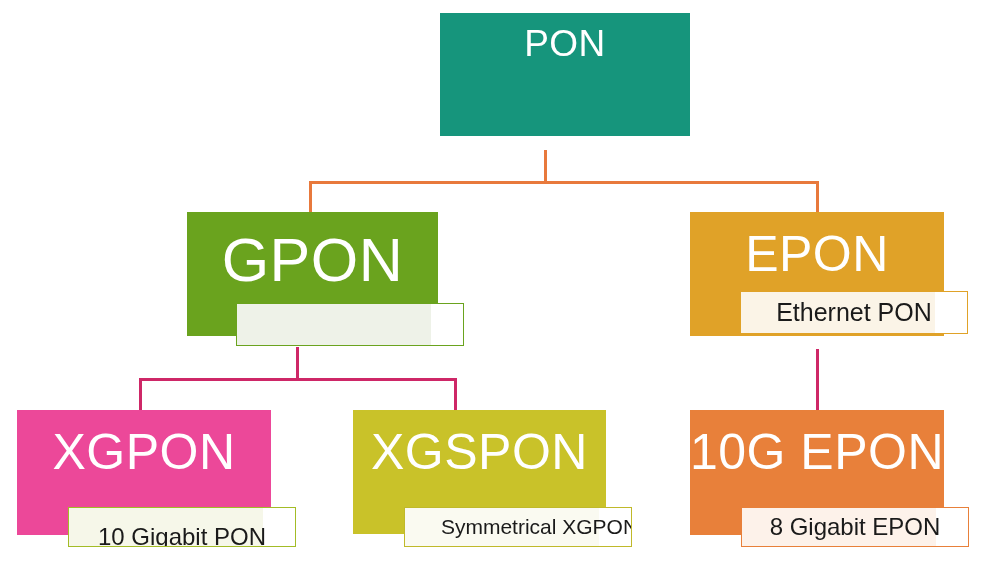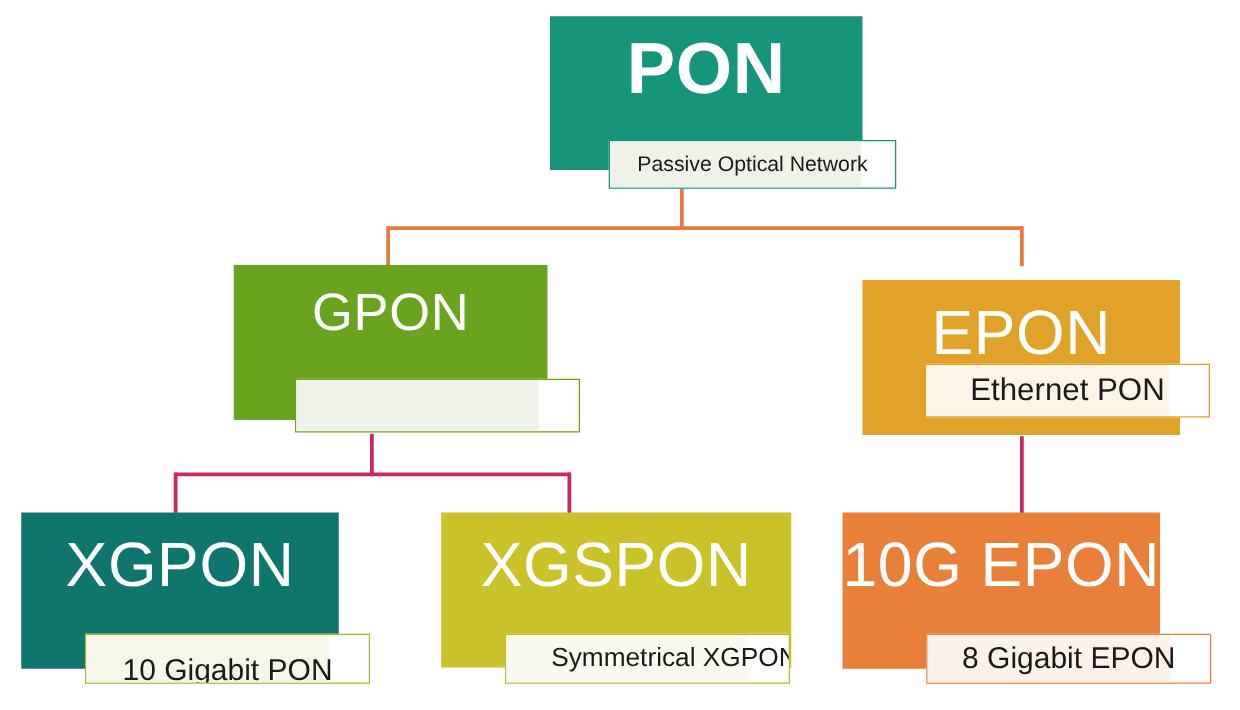--- a/index.html
+++ b/index.html
@@ -61,50 +61,50 @@
     z-index: 2;
   }
 
   
   .connector {
     position: absolute;
   }
 
   
   #pon-box       { left: 440px; top: 13px;  width: 250px; height: 123px; background: #16957C; }
-  #pon-box .node-title   { font-size: 58px; padding-top: 6px; font-weight: bold; }
+  #pon-box .node-title   { font-size: 37px; padding-top: 6px; }
   #pon-plate     { left: 487px; top: 112px; width: 230px; height: 39px; border: 1.5px solid #16957C; }
   #pon-plate .tint       { width: 88%; }
   #pon-plate .caption-text { font-size: 17px; }
 
   #gpon-box      { left: 187px; top: 212px; width: 251px; height: 124px; background: #6AA31E; }
-  #gpon-box .node-title  { font-size: 42px; padding-top: 10px; }
+  #gpon-box .node-title  { font-size: 61px; padding-top: 10px; }
   #gpon-plate    { left: 236px; top: 303px; width: 228px; height: 43px; border: 1.5px solid #6AA31E; }
   #gpon-plate .tint      { width: 86%; }
   #gpon-plate .caption-text { font-size: 25px; }
 
-  #epon-box      { left: 690px; top: 212px; width: 254px; height: 124px; background: #E0A228; margin-top: 12px; }
+  #epon-box      { left: 690px; top: 212px; width: 254px; height: 124px; background: #E0A228; }
   #epon-box .node-title  { font-size: 50px; padding-top: 10px; }
   #epon-plate    { left: 740px; top: 291px; width: 228px; height: 43px; border: 1.5px solid #E0A228; }
   #epon-plate .tint      { width: 86%; background: rgba(251, 243, 230, 0.95); }
   #epon-plate .caption-text { font-size: 25px; }
 
-  #xgpon-box     { left: 17px;  top: 410px; width: 254px; height: 125px; background: #0f766e; }
+  #xgpon-box     { left: 17px;  top: 410px; width: 254px; height: 125px; background: #ec4899; }
   #xgpon-box .node-title { font-size: 50px; padding-top: 10px; }
   #xgpon-plate   { left: 68px;  top: 507px; width: 228px; height: 40px; border: 1.5px solid #A3BC26; }
   #xgpon-plate .tint     { width: 86%; background: rgba(246, 247, 232, 0.95); }
   #xgpon-plate .caption-text { font-size: 24px; margin-top: 20px; }
 
-  #xgspon-box    { left: 353px; top: 410px; width: 280px; height: 124px; background: #C9C229; }
+  #xgspon-box    { left: 353px; top: 410px; width: 253px; height: 124px; background: #C9C229; }
   #xgspon-box .node-title { font-size: 50px; padding-top: 10px; }
   #xgspon-plate  { left: 404px; top: 507px; width: 228px; height: 40px; border: 1.5px solid #C0B92A; }
   #xgspon-plate .tint    { width: 86%; background: rgba(250, 250, 240, 0.95); }
   #xgspon-plate .caption-text { font-size: 21px; margin-left: 43px; }
 
-  #epon10-box    { left: 674px; top: 410px; width: 254px; height: 125px; background: #E8803A; }
+  #epon10-box    { left: 690px; top: 410px; width: 254px; height: 125px; background: #E8803A; }
   #epon10-box .node-title { font-size: 50px; padding-top: 10px; }
   #epon10-plate  { left: 741px; top: 507px; width: 228px; height: 40px; border: 1.5px solid #E8803A; }
   #epon10-plate .tint    { width: 86%; background: rgba(253, 241, 233, 0.95); }
   #epon10-plate .caption-text { font-size: 24px; }
 
   
   #c-orange-stem { left: 544px; top: 150px; width: 3px;   height: 33px;  background: #E8793C; }
   #c-orange-bar  { left: 310px; top: 181px; width: 508px; height: 2.5px; background: #E8793C; }
   #c-orange-l    { left: 309px; top: 181px; width: 2.5px; height: 32px;  background: #E8793C; }
   #c-orange-r    { left: 816px; top: 181px; width: 2.5px; height: 32px;  background: #E8793C; }
@@ -130,24 +130,20 @@
 
   <div class="connector" id="c-pink-stem"></div>
   <div class="connector" id="c-pink-bar"></div>
   <div class="connector" id="c-pink-l"></div>
   <div class="connector" id="c-pink-r"></div>
 
   <div class="connector" id="c-pink-epon"></div>
 
   <div class="node-box" id="pon-box">
     <span class="node-title">PON</span>
-  </div>
-  <div class="caption-plate" id="pon-plate">
-    <span class="tint"></span>
-    <span class="caption-text">Passive Optical Network</span>
   </div>
 
   <div class="node-box" id="gpon-box">
     <span class="node-title">GPON</span>
   </div>
   <div class="caption-plate" id="gpon-plate">
     <span class="tint"></span>
   </div>
 
   <div class="node-box" id="epon-box">

